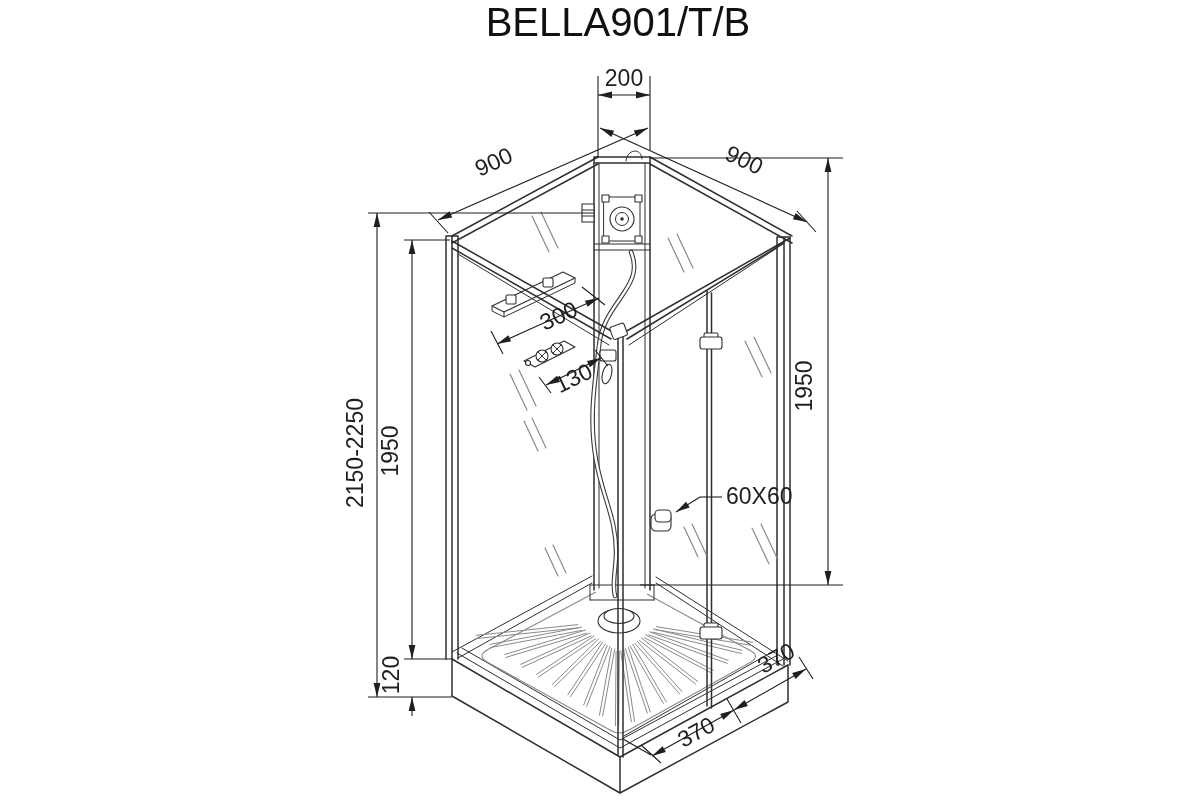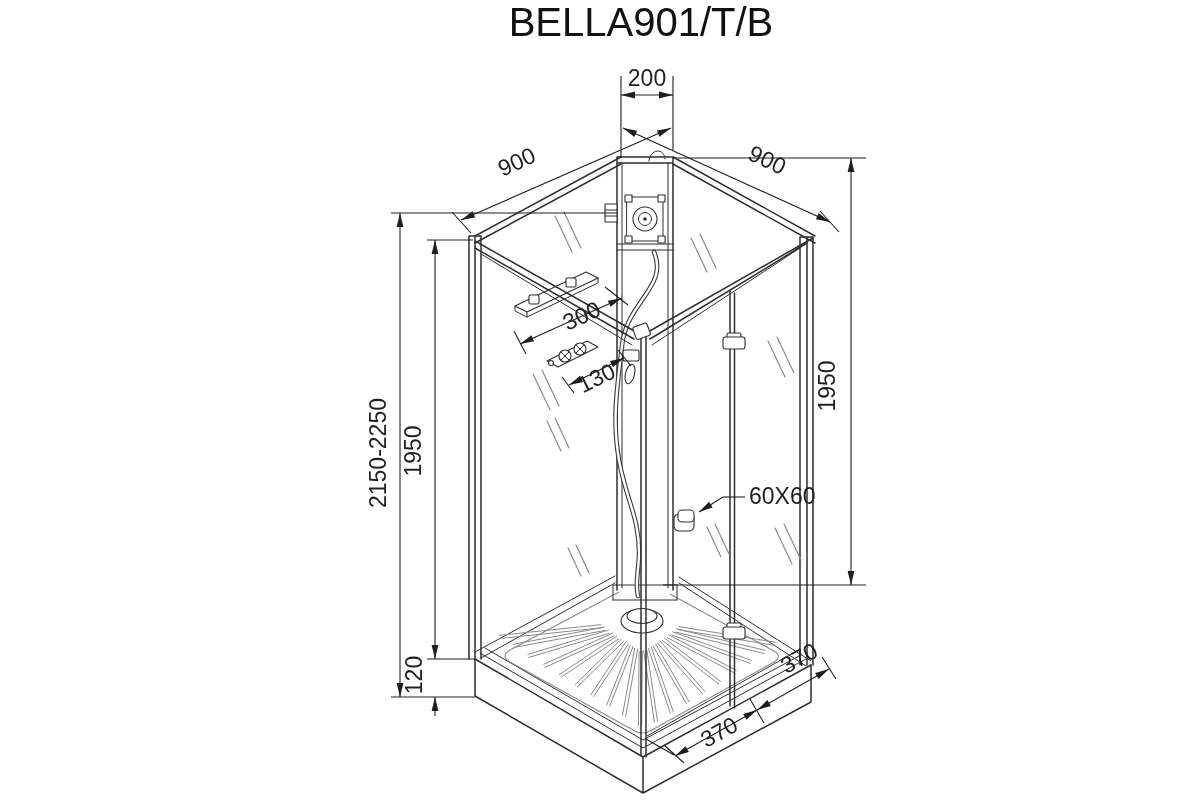--- a/index.html
+++ b/index.html
@@ -1,16 +1,16 @@
 <!DOCTYPE html>
 <html style="--background: #ffffff; --line-color: #2f2f2f; --glass-detail-color: #8a8a8a; --dimension-color: #1f1f1f;"><head>
 <meta charset="utf-8">
 <style>
   html,body{margin:0;padding:0;background:var(--background,#fff);}
-  .stage{width:980px;height:800px;position:relative;background:var(--background,#fff);overflow:hidden;margin-left:23px;}
+  .stage{width:980px;height:800px;position:relative;background:var(--background,#fff);overflow:hidden;}
   svg{display:block}
   text{font-family:"Liberation Sans","DejaVu Sans",sans-serif;}
   .title{font-size:40px;fill:#111;}
   .f{fill:none;stroke:var(--line-color,#2f2f2f);stroke-width:1.5;stroke-linecap:round;stroke-linejoin:round;}
   .t{fill:none;stroke:var(--line-color,#2f2f2f);stroke-width:1;stroke-linecap:round;stroke-linejoin:round;}
   .wf{fill:#fff;stroke:var(--line-color,#2f2f2f);stroke-width:1.1;stroke-linejoin:round;}
   .r{fill:none;stroke:var(--glass-detail-color,#8a8a8a);stroke-width:1.2;stroke-linecap:round;}
   .gr{stroke:var(--glass-detail-color,#8a8a8a);stroke-width:1;}
   .fl{fill:none;stroke:var(--glass-detail-color,#8a8a8a);stroke-width:1.1;}
   .d{fill:none;stroke:var(--dimension-color,#1f1f1f);stroke-width:1.1;}

